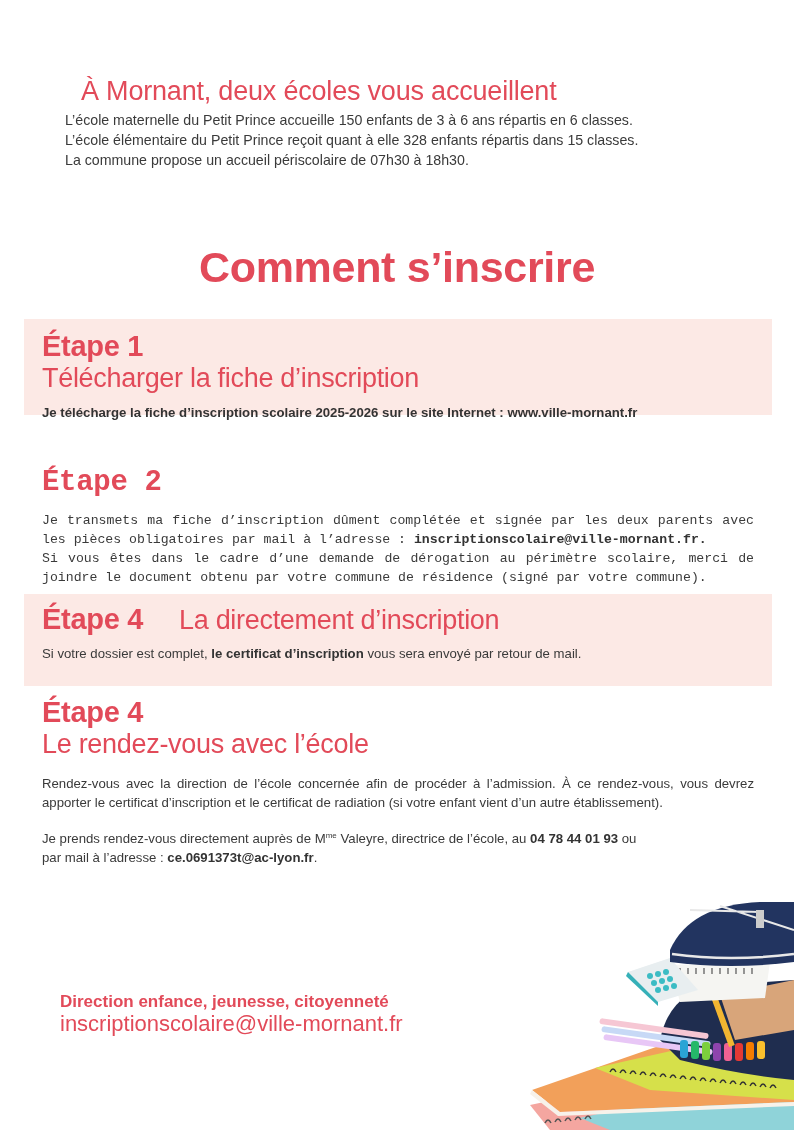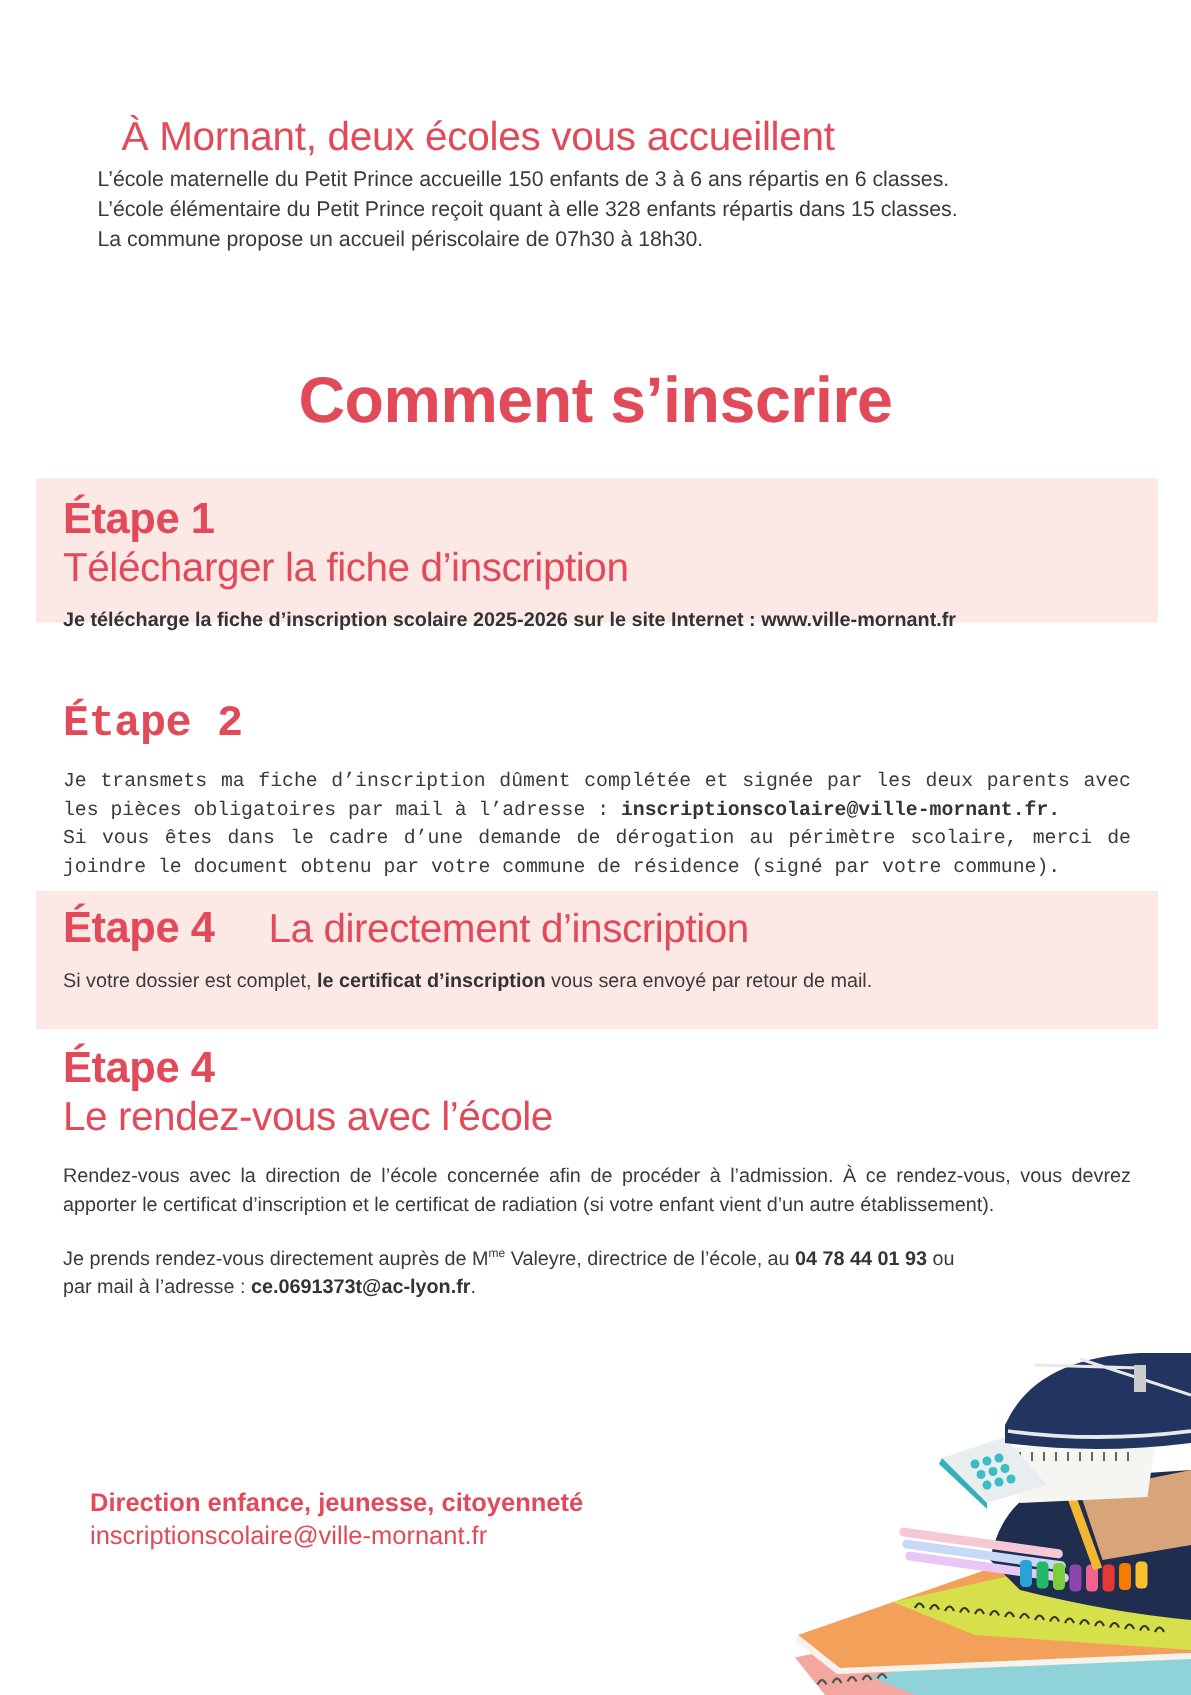--- a/index.html
+++ b/index.html
@@ -116,21 +116,21 @@
       top: 991px;
     }
     .footer-title {
       font-size: 17px;
       font-weight: bold;
       color: #e24a59;
       line-height: 22px;
       white-space: nowrap;
     }
     .footer-email {
-      font-size: 17px;
+      font-size: 22px;
       color: #e24a59;
       line-height: 22px;
       white-space: nowrap;
     }
 
     
     .illustration {
       position: absolute;
       left: 520px;
       top: 890px;

